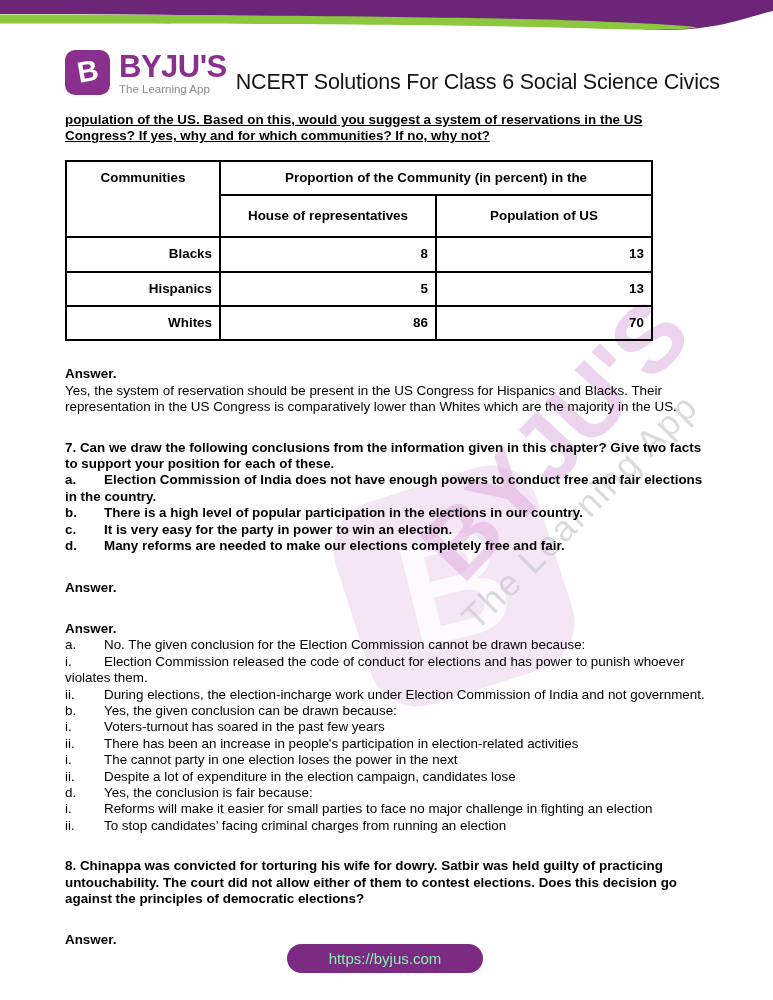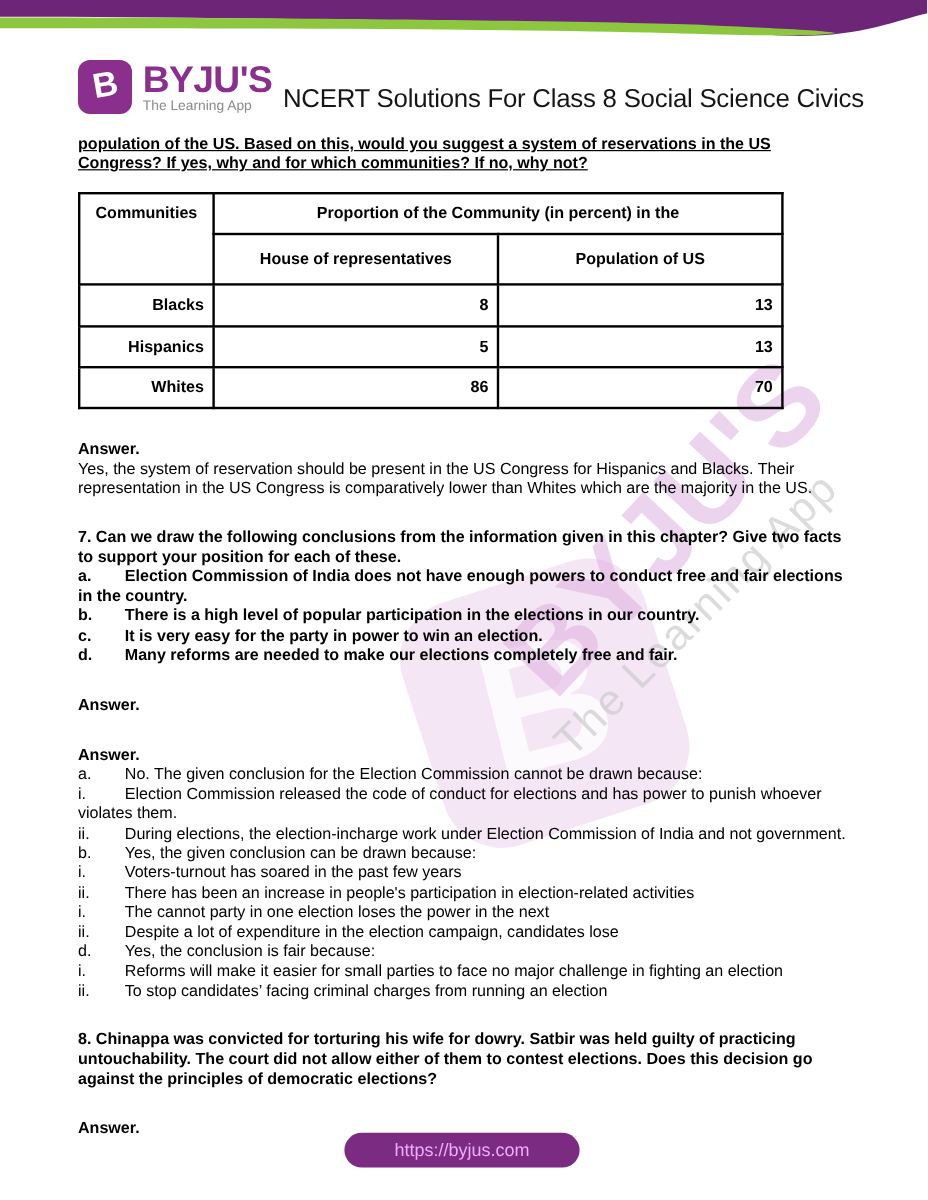--- a/index.html
+++ b/index.html
@@ -125,40 +125,40 @@
     border-collapse: collapse;
     width: 588px;
     table-layout: fixed;
   }
   table.data-table th, table.data-table td {
     border: 2px solid #000;
     font-size: 13.4px;
     padding: 8px 7px;
   }
   table.data-table th { font-weight: bold; text-align: center; }
-  th.col-communities { width: 112px; vertical-align: top; padding-top: 11px; }
+  th.col-communities { width: 154px; vertical-align: top; padding-top: 11px; }
   th.col-house { width: 270px; }
   th.col-pop { width: 181px; }
   tr.sub-row th { height: 42px; vertical-align: middle; }
   table.data-table td { font-weight: bold; text-align: right; height: 30px; vertical-align: middle; }
   
   .answer6 { margin-top: 15px; }
   .q7 { margin-top: 24px; font-weight: bold; }
   .q8 { margin-top: 24px; font-weight: bold; }
   .item .lbl { display: inline-block; min-width: 39px; }
   .item.bold-item { font-weight: bold; }
   
   .footer-pill {
     position: absolute;
     z-index: 1;
     left: 287px; top: 944px;
     width: 196px; height: 29px;
     background: #7b2b82;
     border-radius: 15px;
-    color: #f0abfc;
+    color: #86efac;
     font-size: 15px;
     text-align: center;
     line-height: 29px;
     text-decoration: none;
     display: block;
   }
 </style>
 </head>
 <body>
 
@@ -178,21 +178,21 @@
   </svg>
 
   <div class="header-row">
     <div class="logo-badge">
       <span class="b">B</span>
     </div>
     <div class="logo-textcol">
       <span class="logo-name">BYJU'S</span>
       <span class="logo-tagline">The Learning App</span>
     </div>
-    <div class="doc-title">NCERT Solutions For Class 8 Social Science Civics</div>
+    <div class="doc-title">NCERT Solutions For Class 6 Social Science Civics</div>
   </div>
 
   <div class="content">
 
     <p class="intro">population of the US. Based on this, would you suggest a system of reservations in the US Congress? If yes, why and for which communities? If no, why not?</p>
 
     <table class="data-table">
       <tbody>
           <tr>
         <th class="col-communities" rowspan="2">Communities</th>

